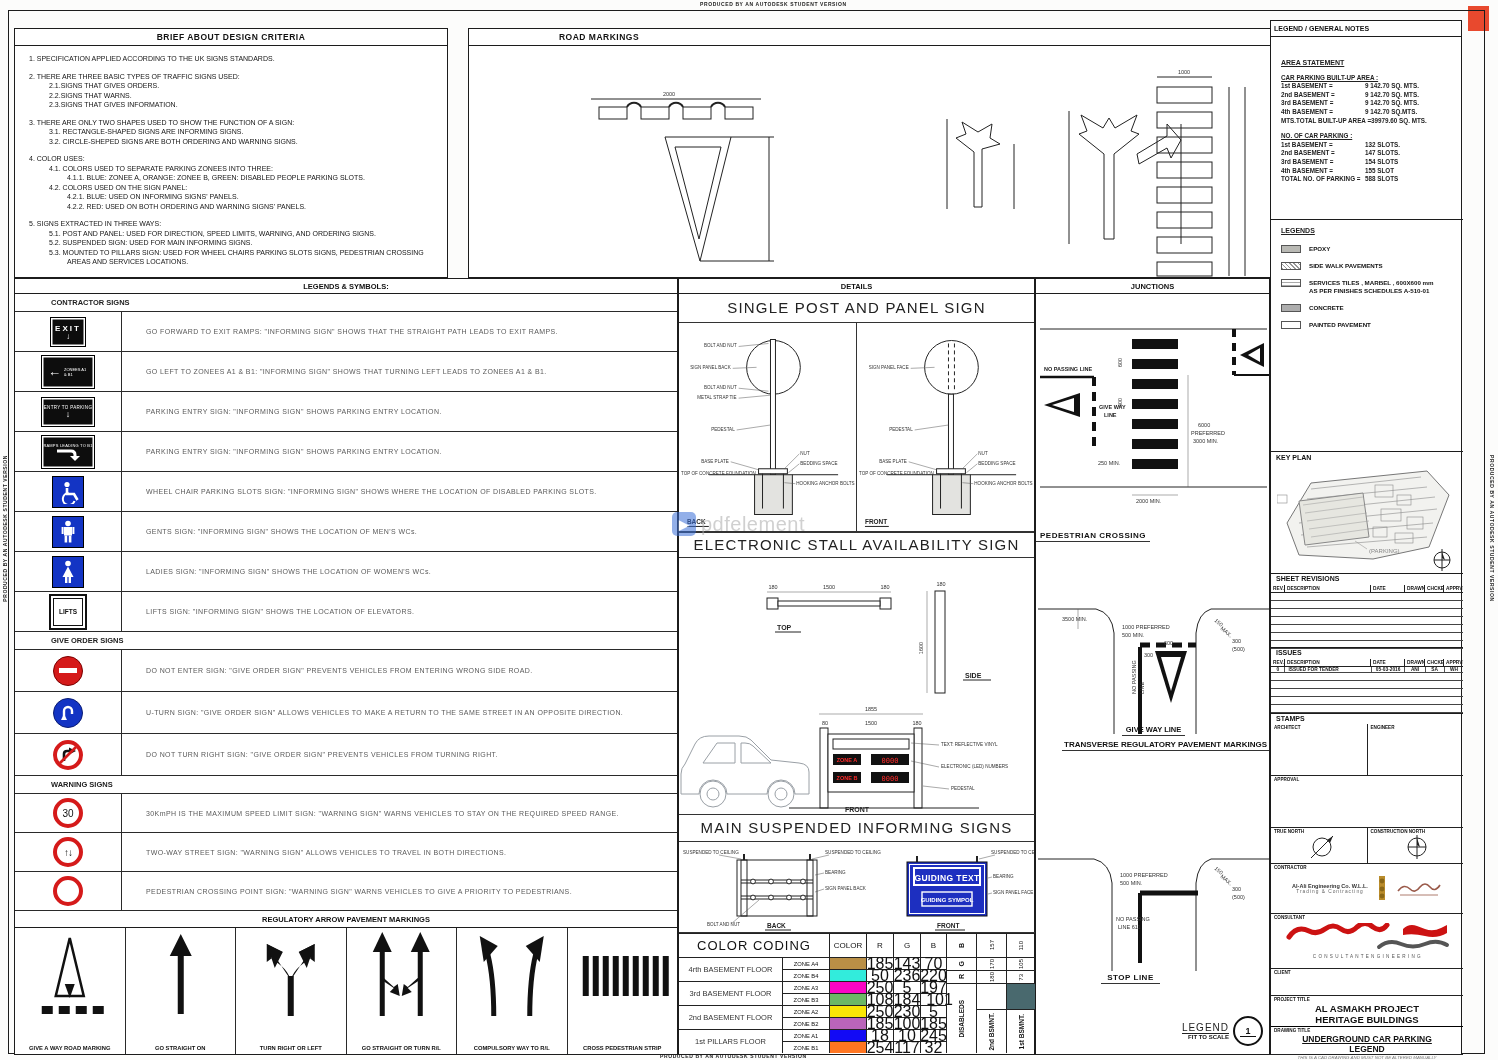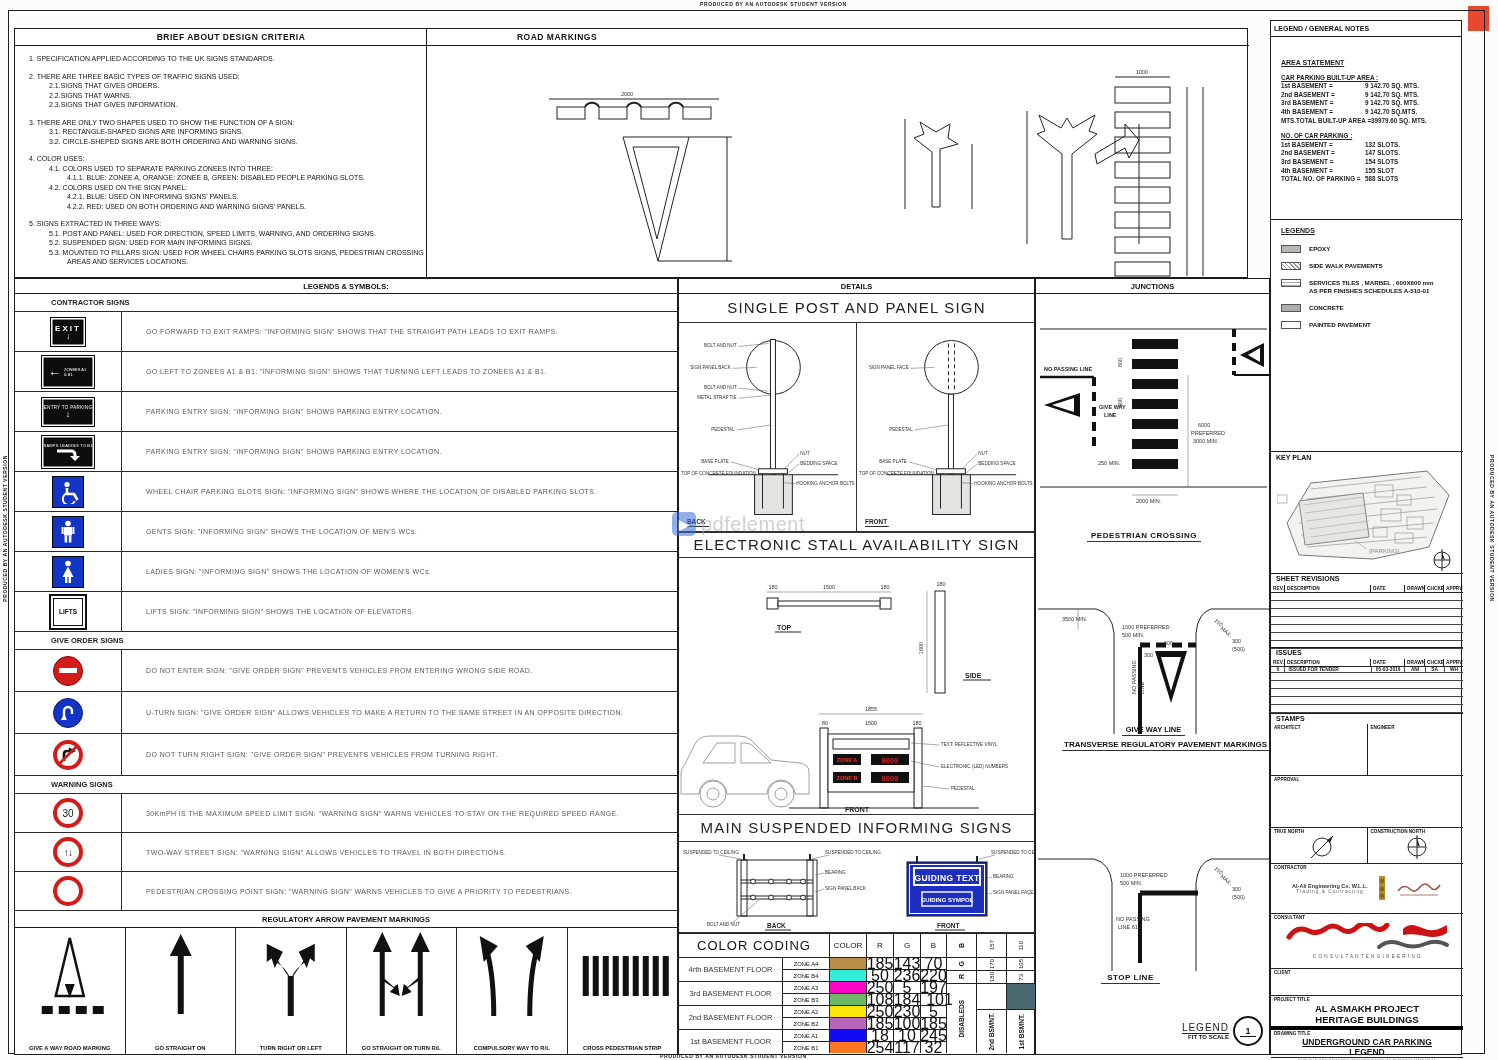--- a/index.html
+++ b/index.html
@@ -89,21 +89,21 @@
         <div class="crit" data-lvl="2" data-gap="0">4.2.1. BLUE: USED ON INFORMING SIGNS' PANELS.</div>
         <div class="crit" data-lvl="2" data-gap="0">4.2.2. RED: USED ON BOTH ORDERING AND WARNING SIGNS' PANELS.</div>
         <div class="crit" data-lvl="0" data-gap="1">5. SIGNS EXTRACTED IN THREE WAYS:</div>
         <div class="crit" data-lvl="1" data-gap="0">5.1. POST AND PANEL: USED FOR DIRECTION, SPEED LIMITS, WARNING, AND ORDERING SIGNS.</div>
         <div class="crit" data-lvl="1" data-gap="0">5.2. SUSPENDED SIGN: USED FOR MAIN INFORMING SIGNS.</div>
         <div class="crit" data-lvl="1" data-gap="0">5.3. MOUNTED TO PILLARS SIGN: USED FOR WHEEL CHAIRS PARKING SLOTS SIGNS, PEDESTRIAN CROSSING</div>
         <div class="crit" data-lvl="2" data-gap="0">AREAS AND SERVICES LOCATIONS.</div>
       </div>
   </div>
 
-  <div class="panel" style="left:426px;top:28px;width:822px;height:250px;">
+  <div class="panel" style="left:468px;top:28px;width:822px;height:250px;">
     <div class="band" style="height:17px;line-height:17px;font-size:8.5px;letter-spacing:.5px;width:260px;border-right:none;border-bottom:1px solid #1c1c1c;">ROAD MARKINGS</div>
     <div class="frameline" style="left:260px;top:16px;width:562px;height:1px;"></div>
     <svg class="abs" style="left:0;top:20px;" width="822" height="228" viewBox="0 0 822 228">
       <g stroke="#222" fill="none" stroke-width="1">
 
         <rect x="130" y="58" width="28" height="12"></rect>
           <rect x="172" y="58" width="28" height="12"></rect>
           <rect x="214" y="58" width="28" height="12"></rect>
           <rect x="256" y="58" width="28" height="12"></rect>
         <path d="M158,58 a8,8 0 0 1 14,0 M200,58 a8,8 0 0 1 14,0 M242,58 a8,8 0 0 1 14,0" stroke-width="2"></path>
@@ -545,21 +545,21 @@
         <div class="cc-cell" style="width:37px;font-size:8px;">COLOR</div>
         <div class="cc-cell" style="width:27px;font-size:8px;">R</div>
         <div class="cc-cell" style="width:27px;font-size:8px;">G</div>
         <div class="cc-cell" style="width:26px;font-size:8px;">B</div>
       </div>
       <div style="position:absolute;left:0;top:24px;width:103px;">
 
       <div class="cc-floor">4rth BASEMENT FLOOR</div>
           <div class="cc-floor">3rd BASEMENT FLOOR</div>
           <div class="cc-floor">2nd BASEMENT FLOOR</div>
-          <div class="cc-floor">1st BASEMENT FLOOR</div>
+          <div class="cc-floor">1st PILLARS FLOOR</div>
         </div>
       <div style="position:absolute;left:103px;top:24px;">
 
           <div class="cc-zrow">
             <div class="cc-cell" style="width:47px;font-size:5.8px;">ZONE A4</div>
             <div class="cc-cell" style="width: 37px; background-color: rgb(185, 143, 70);"></div>
             <div class="cc-cell" style="width:27px;">185</div>
             <div class="cc-cell" style="width:27px;">143</div>
             <div class="cc-cell" style="width:26px;">70</div>
           </div>
@@ -704,21 +704,21 @@
       <text x="86" y="50" class="dim" transform="rotate(-90 86 50)">600</text>
       <text x="86" y="90" class="dim" transform="rotate(-90 86 90)">600</text>
       <text x="62" y="148" class="dim">250 MIN.</text>
       <line x1="96" y1="178" x2="142" y2="178" stroke="#555" stroke-width=".5"></line>
       <text x="100" y="186" class="dim">2000 MIN.</text>
       <text x="162" y="110" class="dim">6000</text>
       <text x="155" y="118" class="dim">PREFERRED</text>
       <text x="157" y="126" class="dim">3000 MIN.</text>
       <line x1="152" y1="58" x2="152" y2="170" stroke="#555" stroke-width=".5"></line>
     </svg>
-    <div class="abs" style="left:0;top:252px;width:216px;text-align:center;font-size:8px;font-weight:bold;letter-spacing:.5px;"><span class="uline" style="padding:0 4px 1px;">PEDESTRIAN CROSSING</span></div>
+    <div class="abs" style="left:0;top:252px;width:216px;font-size:8px;font-weight:bold;letter-spacing:.5px;"><span class="uline" style="padding:0 4px 1px;">PEDESTRIAN CROSSING</span></div>
 
     <svg width="235" height="135" viewBox="0 0 235 135" style="position:absolute;left:0;top:320px;">
       <line x1="2" y1="10" x2="60" y2="10" stroke="#222"></line>
         <line x1="175" y1="10" x2="233" y2="10" stroke="#222"></line>
       <path d="M60,10 Q76,14 78,34 L78,135" stroke="#222" fill="none"></path>
       <path d="M175,10 Q162,14 160,34 L160,135" stroke="#222" fill="none"></path>
       <text x="26" y="22" class="dim">3500 MIN.</text>
       <line x1="42" y1="10" x2="42" y2="30" stroke="#555" stroke-width=".5"></line>
       <text x="86" y="30" class="dim">1000 PREFERRED</text>
       <text x="86" y="38" class="dim">500 MIN.</text>
@@ -997,21 +997,21 @@
       <div style="font-size:4.6px;letter-spacing:.5px;color:#555;text-align:center;margin-top:1px;">C O N S U L T A N T   E N G I N E E R I N G</div>
     </div>
 
     <div class="abs" style="left:0;top:948px;width:192px;height:27px;border-bottom:1px solid #222;box-sizing:border-box;">
       <div class="meta-lbl" style="padding:1px 3px;">CLIENT</div>
     </div>
 
     <div class="abs" style="left:0;top:975px;width:192px;">
       <div class="meta-lbl" style="padding:1px 3px;">PROJECT  TITLE</div>
       <div style="font-size:9.5px;font-weight:bold;text-align:center;line-height:11px;">AL ASMAKH PROJECT</div>
-      <div style="font-size:9.5px;font-weight:bold;text-align:center;line-height:11px;border-bottom:4px solid #000000;padding-bottom:1px;">HERITAGE BUILDINGS</div>
+      <div style="font-size:9.5px;font-weight:bold;text-align:center;line-height:11px;border-bottom:1px solid #000000;padding-bottom:1px;">HERITAGE BUILDINGS</div>
       <div class="meta-lbl" style="padding:1px 3px;">DRAWING  TITLE</div>
       <div style="font-size:8.5px;font-weight:bold;text-align:center;line-height:10px;text-decoration:underline;">UNDERGROUND CAR PARKING</div>
       <div style="font-size:8.5px;font-weight:bold;text-align:center;line-height:10px;">LEGEND</div>
       <div style="font-size:4.4px;font-style:italic;color:#777;text-align:center;border-top:1px solid #222;border-bottom:1px solid #222;">THIS IS A CAD DRAWING AND MUST NOT BE ALTERED MANUALLY</div>
 
     </div>
   </div>
 
   <div class="abs" style="left:672px;top:512px;display:flex;align-items:center;gap:5px;opacity:.55;z-index:5;">
     <div style="width:24px;height:24px;border-radius:5px;background:#3a6fd8;display:flex;align-items:center;justify-content:center;color:#fff;font-weight:bold;font-size:13px;">▶</div>

